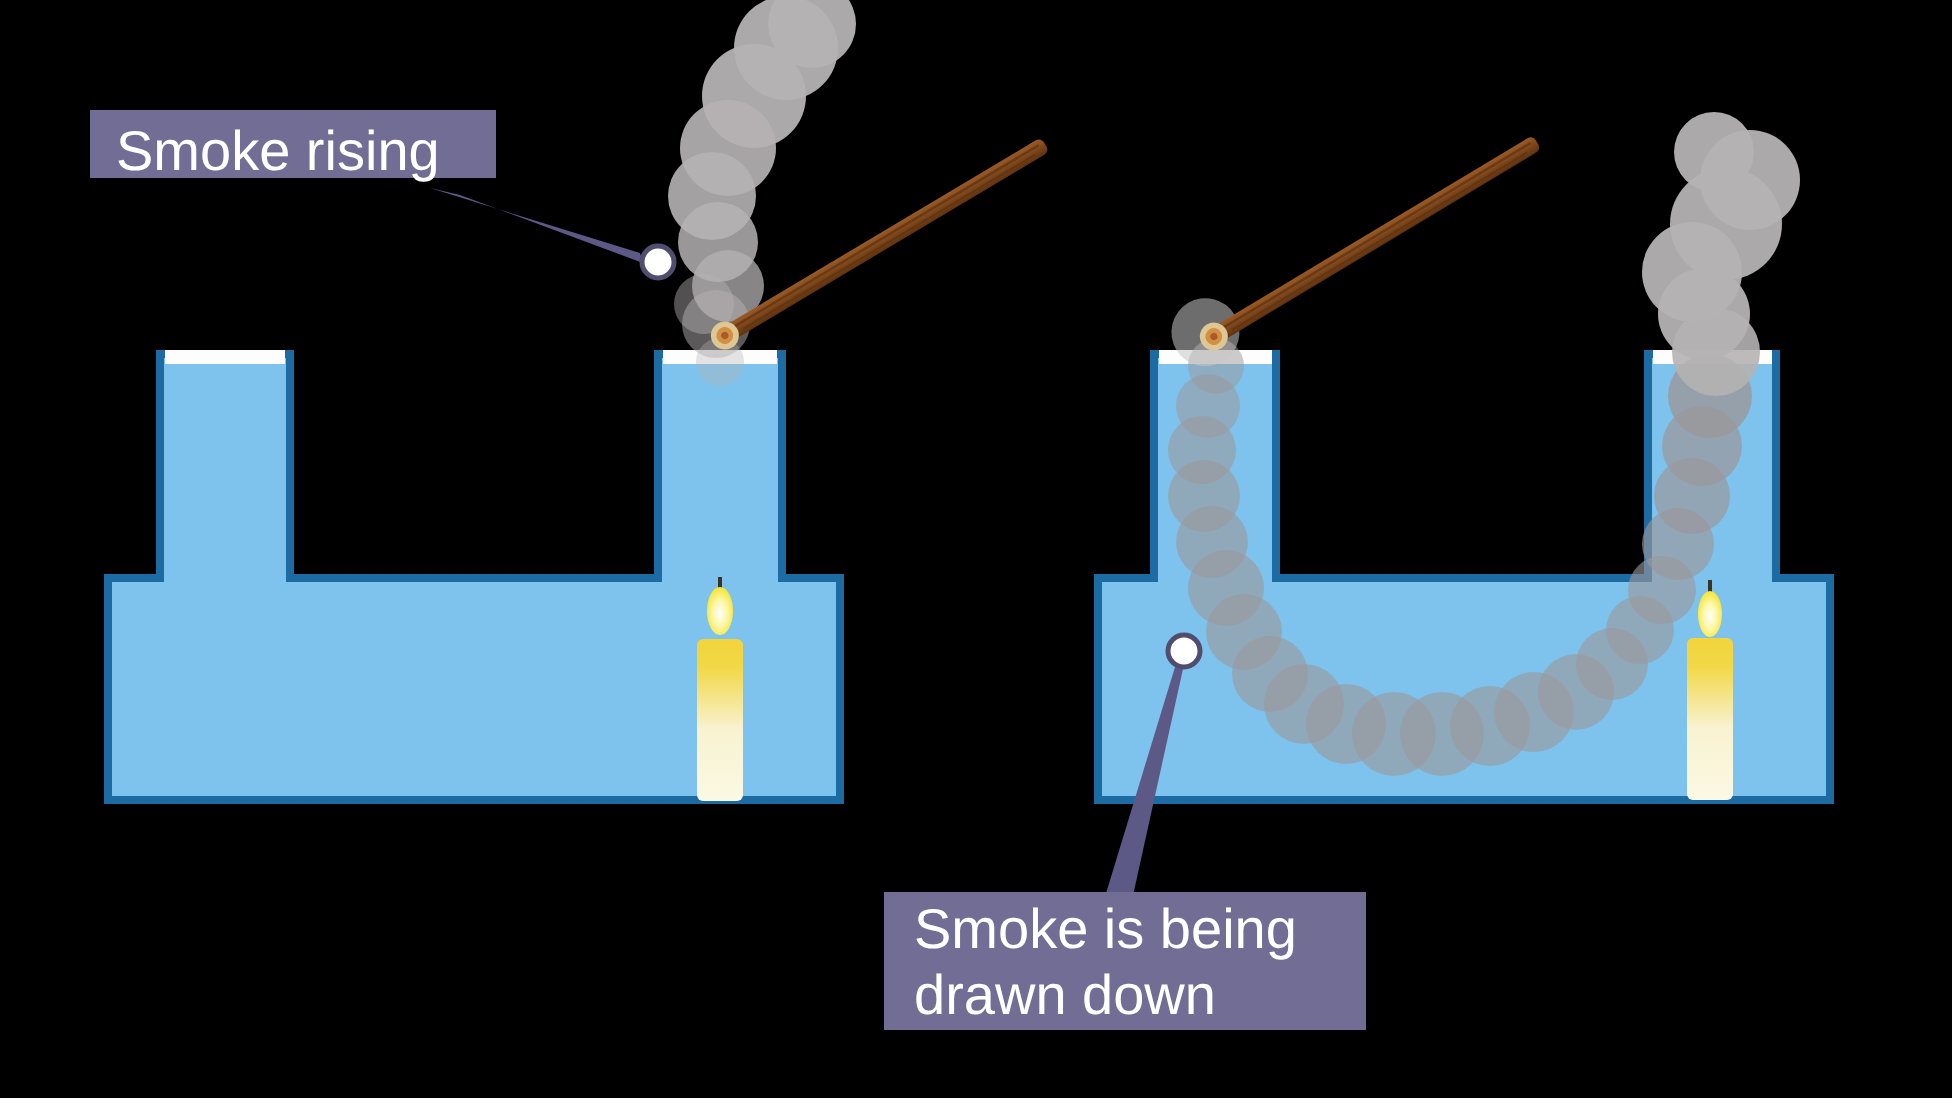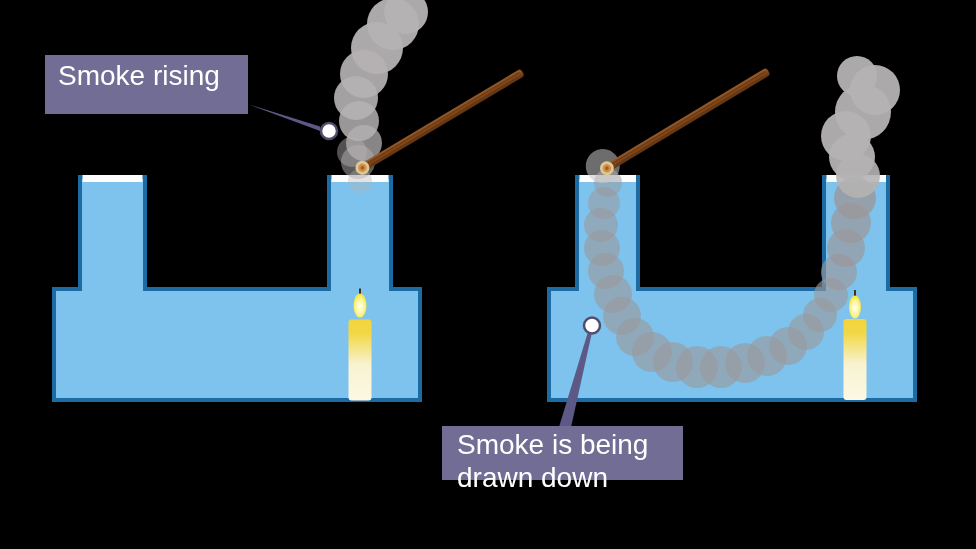--- a/index.html
+++ b/index.html
@@ -20,25 +20,25 @@
     background:var(--background);
     font-family:"Liberation Sans","DejaVu Sans",sans-serif;
   }
   .diagram-svg{position:absolute;left:0;top:0;}
   .callout{
     position:absolute;box-sizing:border-box;
     background:var(--label-bg);color:var(--label-text);
     font-size:28px;
   }
   .callout.one{
-    left:45px;top:55px;width:203px;height:59px;
+    left:45px;top:55px;width:203px;height:34px;
     line-height:41px;padding-left:13px;
   }
   .callout.two{
-    left:442px;top:426px;width:241px;height:54px;
+    left:442px;top:446px;width:241px;height:69px;
     line-height:33px;padding:2px 0 0 15px;
   }
   .sp{fill:var(--smoke);}
   .spt{fill:var(--smoke-soft);}
 </style>
 </head>
 <body>
 
 <div class="stage">
 

